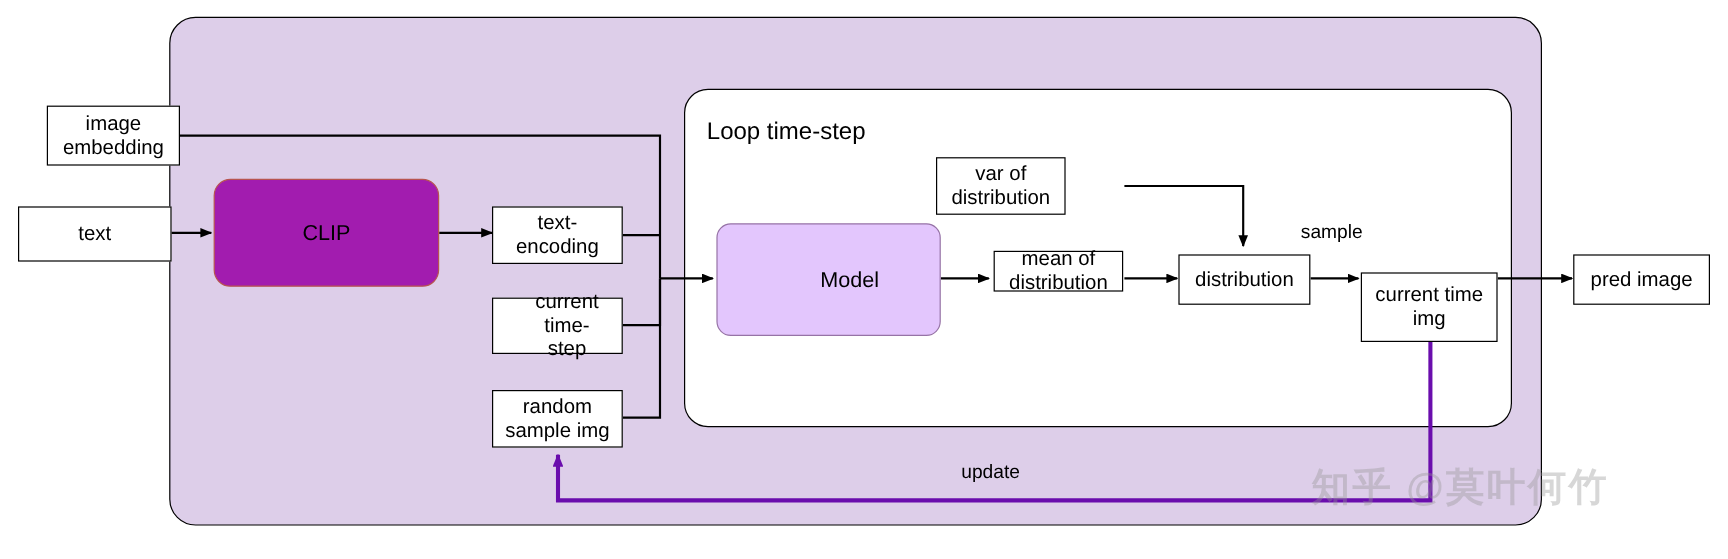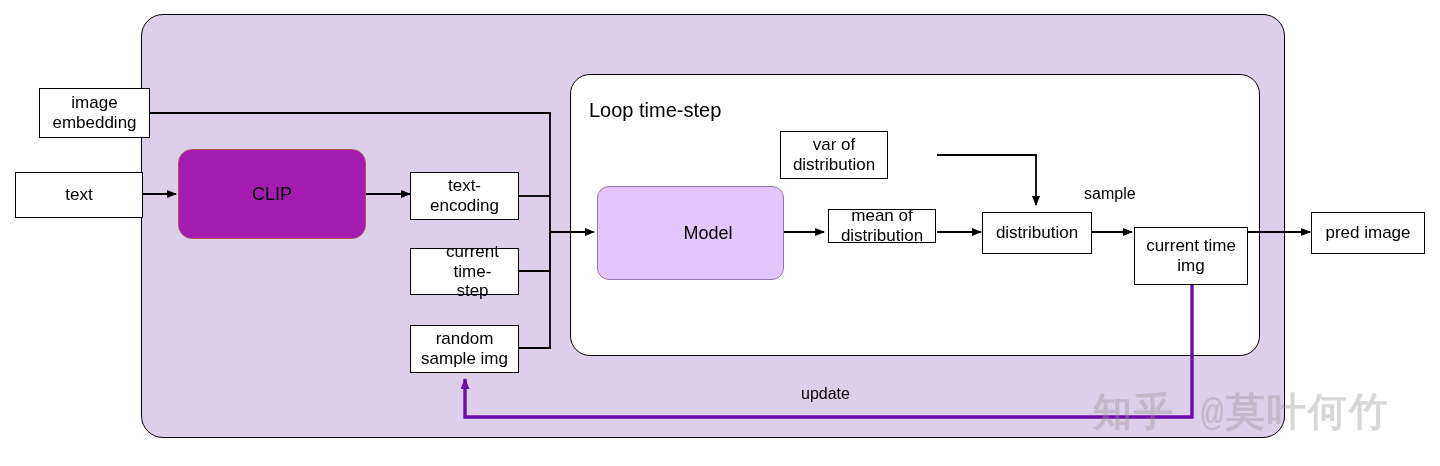--- a/index.html
+++ b/index.html
@@ -81,27 +81,27 @@
     white-space: nowrap;
   }
   .edge-label {
     position: absolute;
     font-size: 16px;
     color: #000000;
     white-space: nowrap;
   }
   .watermark {
     position: absolute;
-    font-size: 39px;
+    font-size: 32px;
     font-weight: bold;
     color: rgba(150, 150, 150, 0.38);
     white-space: nowrap;
     letter-spacing: 2px;
     pointer-events: none;
-    font-family: Liberation Mono, monospace;
+    font-family: Liberation Sans, sans-serif;
     text-align: center;
   }
 </style>
 </head>
 <body>
 
 <div id="canvas">
 
   <div class="outer-container" style="left:141px; top:14px; width:1144px; height:424px;"></div>
 

